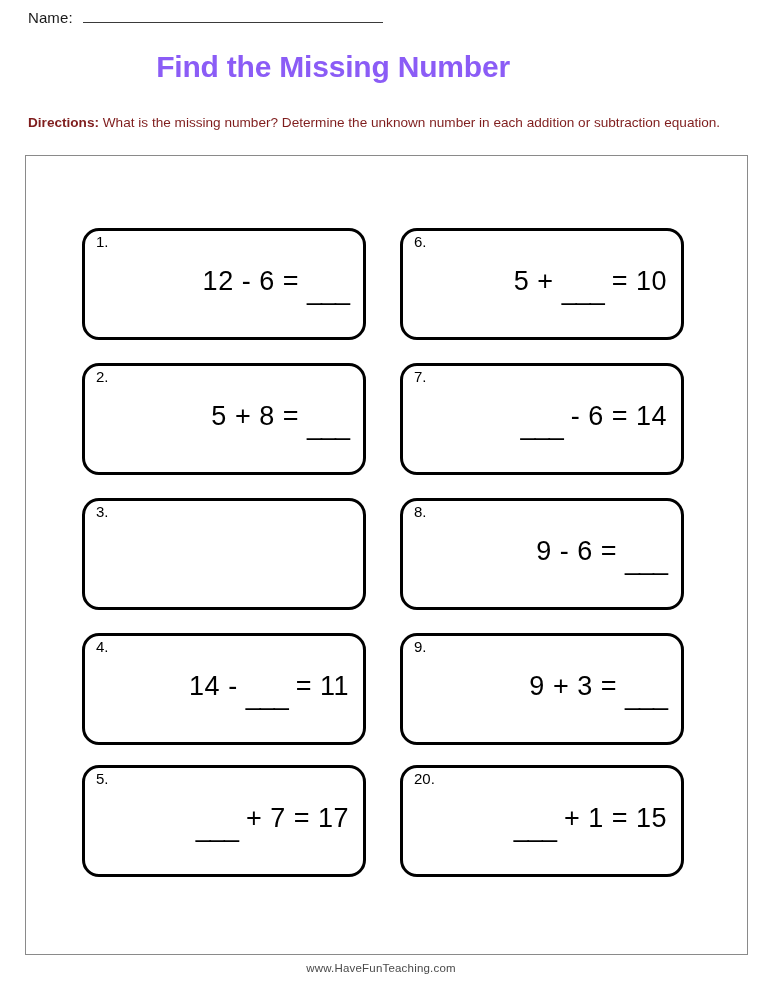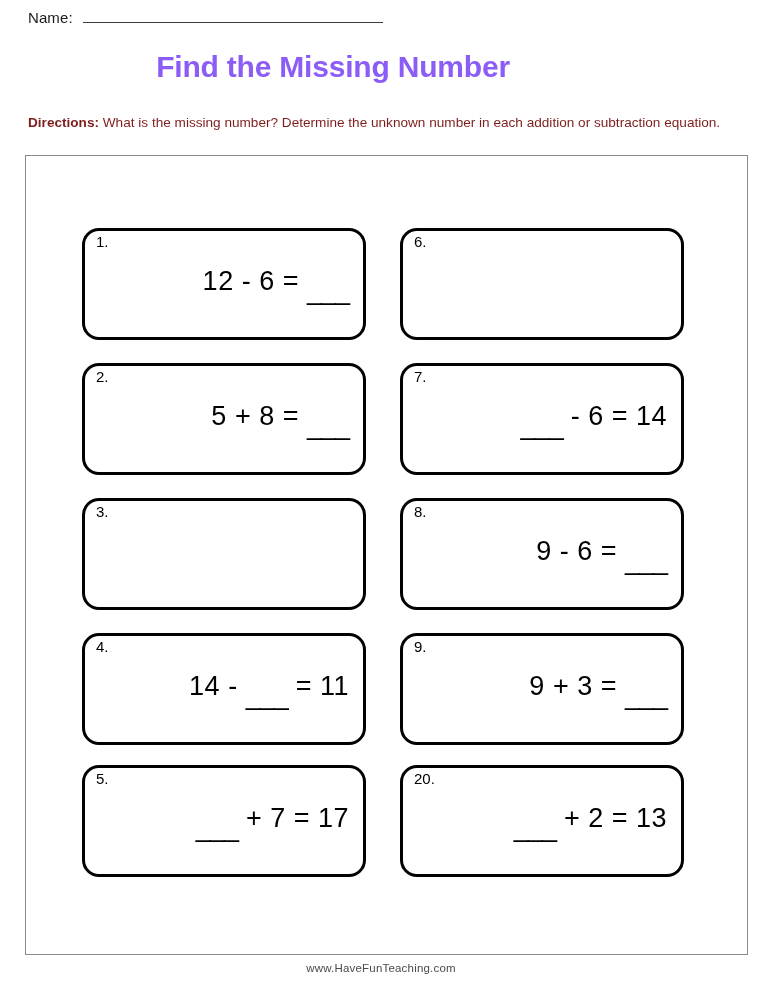--- a/index.html
+++ b/index.html
@@ -181,37 +181,38 @@
     <div class="equation"><span>14 - </span><span class="blank">___</span><span> = 11</span></div>
   </div>
 
   <div class="problem-box col-left row-4">
     <span class="problem-number">5.</span>
     <div class="equation"><span></span><span class="blank">___</span><span> + 7 = 17</span></div>
   </div>
 
   <div class="problem-box col-right row-0">
     <span class="problem-number">6.</span>
+    <div class="equation"><span>5 + </span><span class="blank">___</span><span> = 10</span></div>
   </div>
 
   <div class="problem-box col-right row-1">
     <span class="problem-number">7.</span>
     <div class="equation"><span></span><span class="blank">___</span><span> - 6 = 14</span></div>
   </div>
 
   <div class="problem-box col-right row-2">
     <span class="problem-number">8.</span>
     <div class="equation"><span>9 - 6 = </span><span class="blank">___</span><span></span></div>
   </div>
 
   <div class="problem-box col-right row-3">
     <span class="problem-number">9.</span>
     <div class="equation"><span>9 + 3 = </span><span class="blank">___</span><span></span></div>
   </div>
 
   <div class="problem-box col-right row-4">
     <span class="problem-number">20.</span>
-    <div class="equation"><span></span><span class="blank">___</span><span> + 2 = 13</span></div>
+    <div class="equation"><span></span><span class="blank">___</span><span> + 1 = 15</span></div>
   </div>
 
 </div>
 
 <div class="footer">www.HaveFunTeaching.com</div>
 
 </body></html>

